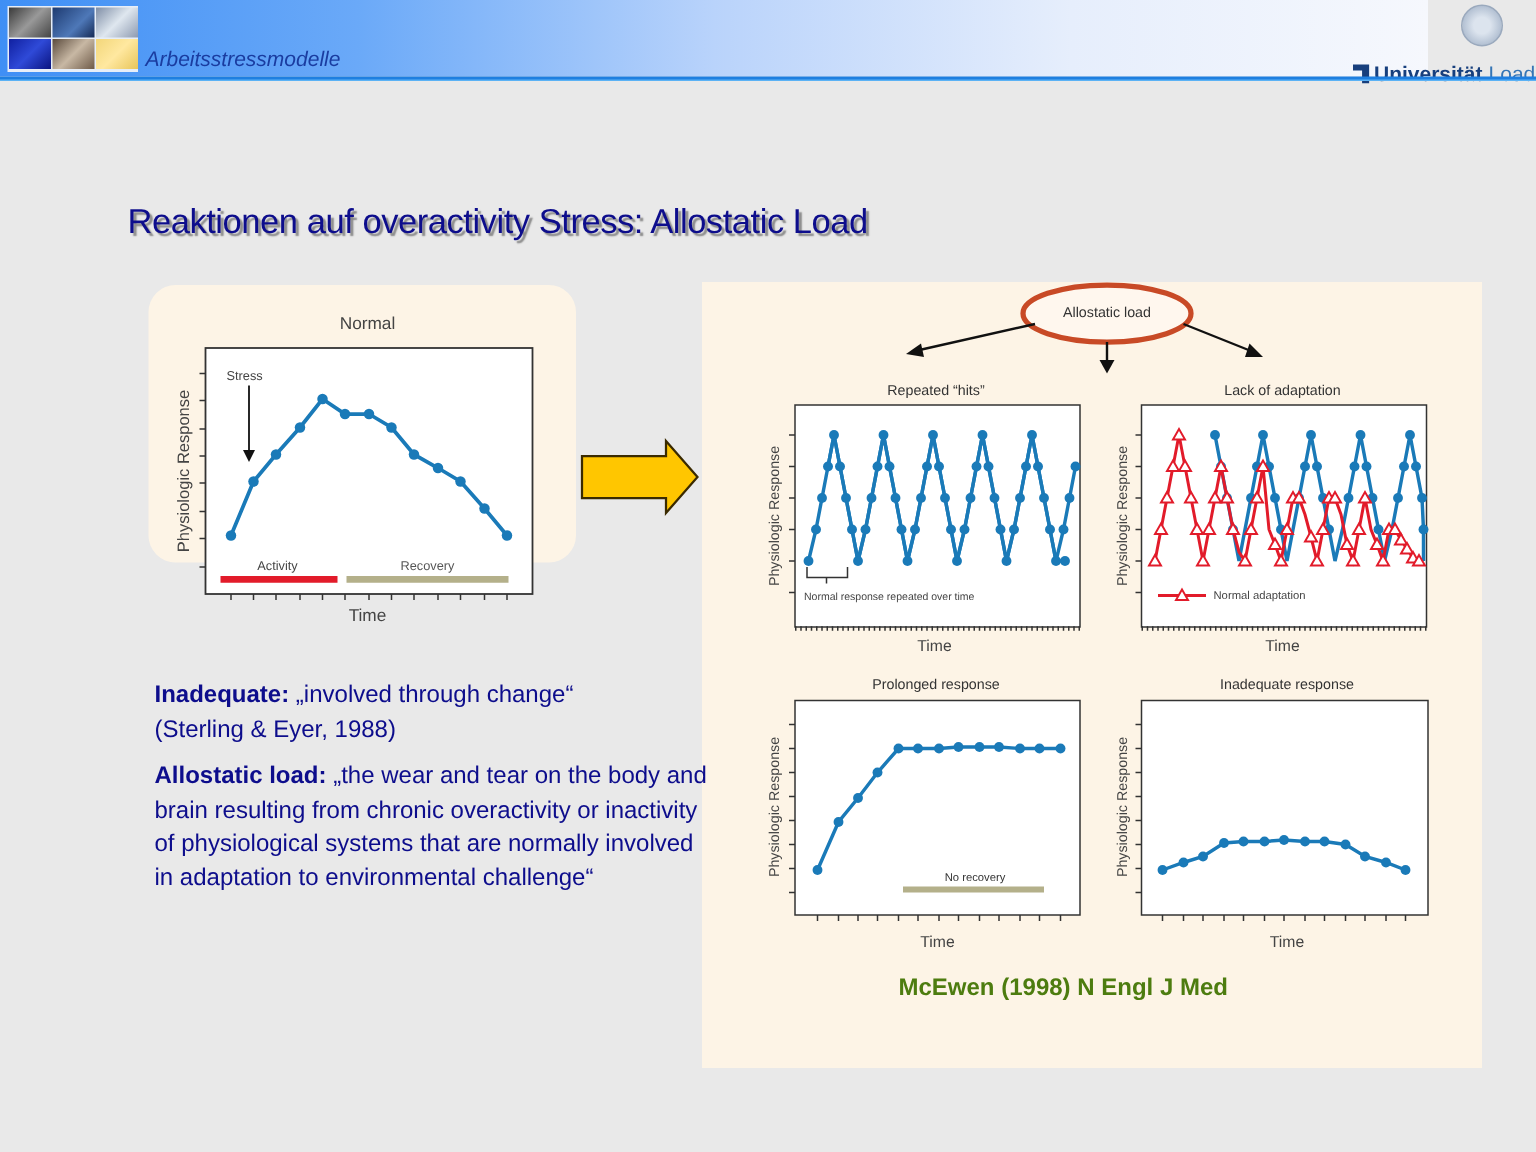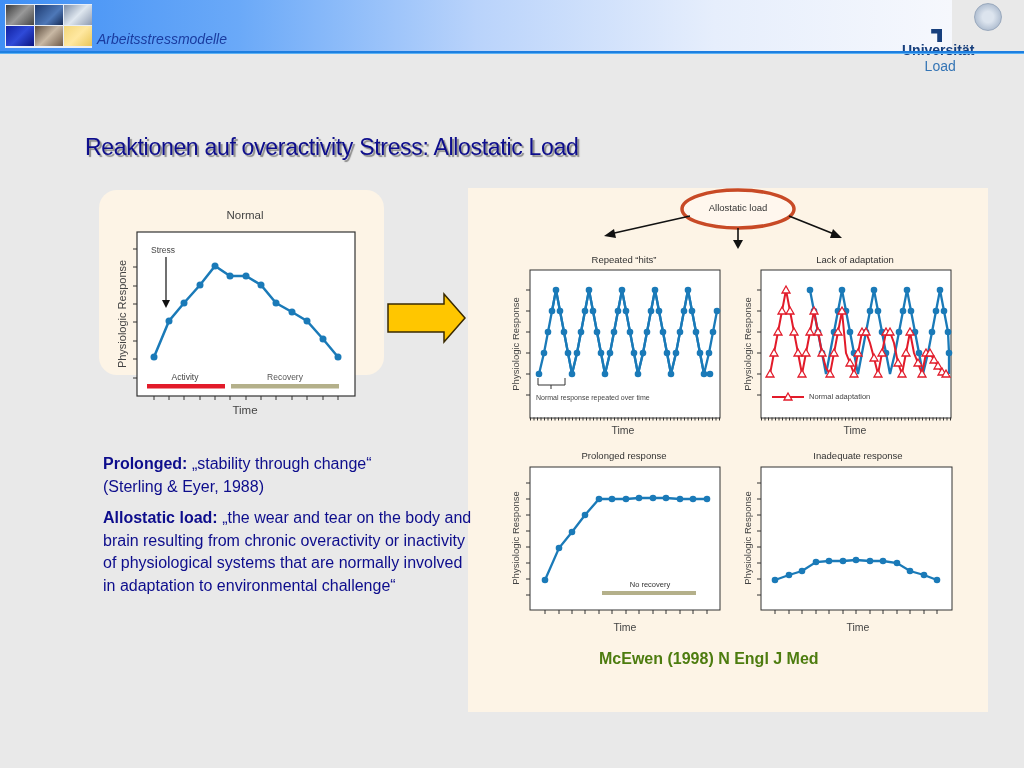--- a/index.html
+++ b/index.html
@@ -13,21 +13,21 @@
   .logo-grid div { width:28px; height:20px; }
   .t1 { background:linear-gradient(135deg,#3a3a3a,#999 50%,#444); }
   .t2 { background:linear-gradient(135deg,#1d3a70,#4e78b8 60%,#152a55); }
   .t3 { background:linear-gradient(135deg,#7f8ea6,#dfe7ef 50%,#8d9ab0); }
   .t4 { background:linear-gradient(135deg,#1020a0,#2f4ad8 50%,#0a1480); }
   .t5 { background:linear-gradient(135deg,#5a4a3c,#c8b8a4 50%,#6e5a48); }
   .t6 { background:linear-gradient(135deg,#f2d67a,#ffe8a0 50%,#e8c55a); }
   .app-title { position:absolute; left:97px; top:31px; font-size:14px; font-style:italic; color:#1a3ca0; }
   .uni-seal { position:absolute; left:974px; top:3px; width:28px; height:28px; border-radius:50%;
     background:radial-gradient(circle,#dce4ee 30%,#a9b8cc 80%); border:1px solid #9aa9bd; }
-  .uni-logo { position:absolute; left:902px; top:29px; display:flex; align-items:center;flex-direction:column; }
+  .uni-logo { position:absolute; left:902px; top:41px; display:flex; align-items:center; }
   .uni-mark { width:11px; height:13px; background:#173f7d; margin-right:3px; clip-path:polygon(0 0,100% 0,100% 100%,55% 100%,55% 35%,0 35%); }
   .uni-name { font-size:14px; font-weight:bold; color:#173f7d; }
   .uni-city { font-size:14px; color:#3575b5; margin-left:4px; }
 
   .slide-title { position:absolute; left:85px; top:134px; font-size:23px; color:#0d0d8c;
     text-shadow:2px 2px 1px #8a8a8a; letter-spacing:-0.3px; }
 
   .panel { position:absolute; background:#fdf4e6; }
   .panel-normal { left:99px; top:190px; width:285px; height:185px;border-radius:18px; }
   .panel-right { left:468px; top:188px; width:520px; height:524px; }
@@ -400,21 +400,21 @@
           <circle cx="442" cy="383" r="3.3"></circle>
           <circle cx="456" cy="387" r="3.3"></circle>
           <circle cx="469" cy="392" r="3.3"></circle>
       </g>
     </g>
   </svg>
 </div>
 
 <div class="text-block">
   <p>
-    <b>Prolonged:</b><span> „stability through change“</span><br>
+    <b>Inadequate:</b><span> „involved through change“</span><br>
     <span>(Sterling &amp; Eyer, 1988)</span>
   </p>
   <p>
     <b>Allostatic load:</b><span> „the wear and tear on the body and brain resulting from chronic overactivity or inactivity of physiological systems that are normally involved in adaptation to environmental challenge“</span>
   </p>
 </div>
 
 <div class="citation">McEwen (1998) N Engl J Med</div>
 
 </body></html>

